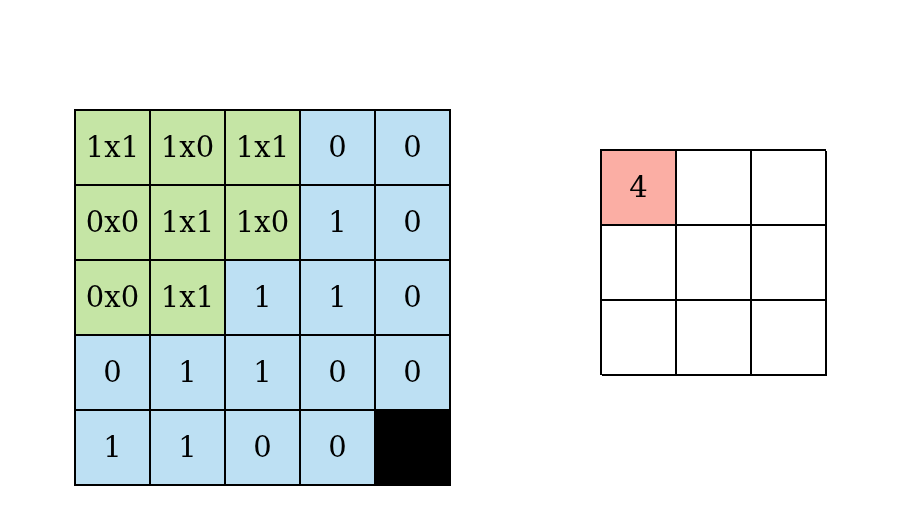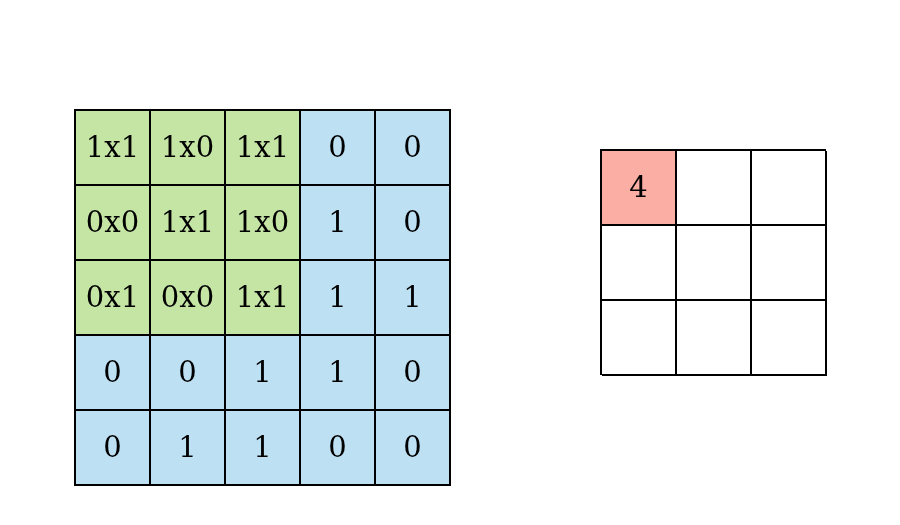--- a/index.html
+++ b/index.html
@@ -81,21 +81,20 @@
     <div class="cell kernel">1x1</div>
     <div class="cell kernel">1x0</div>
     <div class="cell kernel">1x1</div>
     <div class="cell plain">0</div>
     <div class="cell plain">0</div>
     <div class="cell kernel">0x0</div>
     <div class="cell kernel">1x1</div>
     <div class="cell kernel">1x0</div>
     <div class="cell plain">1</div>
     <div class="cell plain">0</div>
-    <div class="cell kernel">0x1</div>
     <div class="cell kernel">0x0</div>
     <div class="cell kernel">1x1</div>
     <div class="cell plain">1</div>
     <div class="cell plain">1</div>
     <div class="cell plain">0</div>
     <div class="cell plain">0</div>
     <div class="cell plain">1</div>
     <div class="cell plain">1</div>
     <div class="cell plain">0</div>
     <div class="cell plain">0</div>

